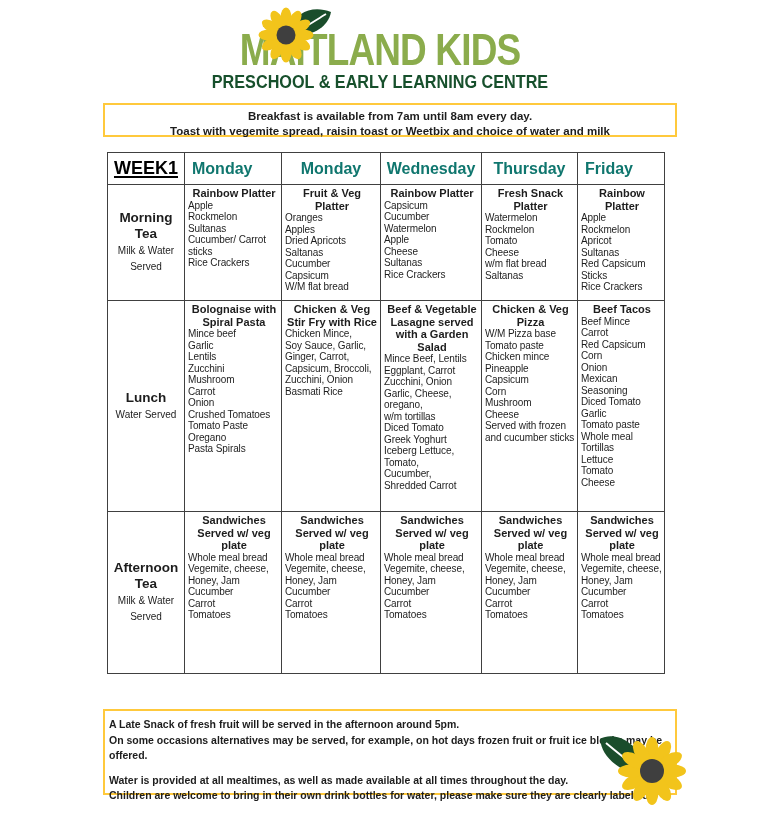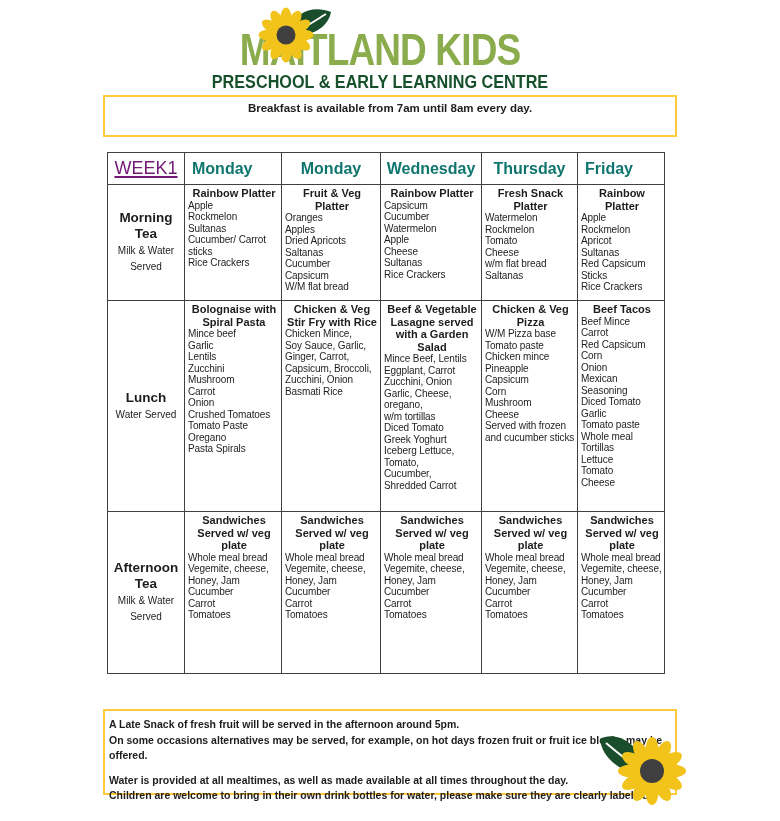--- a/index.html
+++ b/index.html
@@ -15,34 +15,34 @@
   .logo-subtitle {
     position:absolute; top:73px; left:100px; width:560px; text-align:center;
     font-size:18px; line-height:18px; font-weight:bold; letter-spacing:0px;
     color:#17502C; transform:scaleX(0.9);
   }
   .logo-flower { position:absolute; left:256px; top:5px; z-index:3; }
   .footer-flower { position:absolute; left:596px; top:729px; z-index:3; }
 
   
   .notice { position:absolute; left:103px; width:574px; border:2px solid #FFC93C; background:#fff; }
-  .breakfast-box { top:95px; height:42px; text-align:center; font-size:11.5px; font-weight:bold; line-height:15px; padding-top:4px; }
+  .breakfast-box { top:103px; height:34px; text-align:center; font-size:11.5px; font-weight:bold; line-height:15px; padding-top:4px; }
   .footer-box { top:709px; height:86px; font-size:10.5px; font-weight:bold; line-height:15.5px; padding:6px 4px; }
   .footer-box p { white-space:pre-line; }
   .footer-box p + p { margin-top:9px; }
 
   
   table.menu { position:absolute; left:107px; top:152px; border-collapse:collapse; table-layout:fixed; }
   table.menu th, table.menu td { border:1px solid #404040; overflow:hidden; }
   tr.r-header { height:32px; }
   tr.r-morning { height:116px; }
   tr.r-lunch { height:211px; }
   tr.r-afternoon { height:162px; }
 
-  th.week { font-size:18px; font-weight:normal; color:#701a75; text-align:center; vertical-align:middle; }
+  th.week { font-size:18px; font-weight:bold; color:#000000; text-align:center; vertical-align:middle; }
   th.week span { text-decoration:underline; text-decoration-thickness:2px; text-underline-offset:2px; }
   th.day { font-size:16px; font-weight:bold; color:#0f766e; text-align:center; vertical-align:middle; }
   th.day.al { text-align:left; padding-left:7px; }
 
   td.rowlabel { text-align:center; vertical-align:middle; padding:16px 2px; }
   .rl-main { font-size:13.5px; font-weight:bold; line-height:16px; margin-bottom:1px; }
   .rl-sub { font-size:10px; line-height:16px; }
 
   td.cell { vertical-align:top; padding:2px 1px 0 3px;margin-left:40px; }
   .ct { font-size:11px; font-weight:bold; line-height:12.5px; text-align:center; white-space:pre-line; }
@@ -71,20 +71,21 @@
       <ellipse cx="30" cy="13" rx="5.5" ry="10.5" transform="rotate(270 30 30)"></ellipse>
       <ellipse cx="30" cy="13" rx="5.5" ry="10.5" transform="rotate(300 30 30)"></ellipse>
       <ellipse cx="30" cy="13" rx="5.5" ry="10.5" transform="rotate(330 30 30)"></ellipse>
     </g>
     <circle cx="30" cy="30" r="9.5" fill="#3F3F3F"></circle>
   </svg>
   <div class="logo-subtitle">PRESCHOOL &amp; EARLY LEARNING CENTRE</div>
 
   <div class="notice breakfast-box">
     <div>Breakfast is available from 7am until 8am every day.</div>
+    <div>Toast with vegemite spread, raisin toast or Weetbix and choice of water and milk</div>
   </div>
 
   <table class="menu">
     <colgroup>
       <col style="width:77px">
         <col style="width:97px">
         <col style="width:99px">
       <col style="width:101px">
         <col style="width:96px">
         <col style="width:87px">

